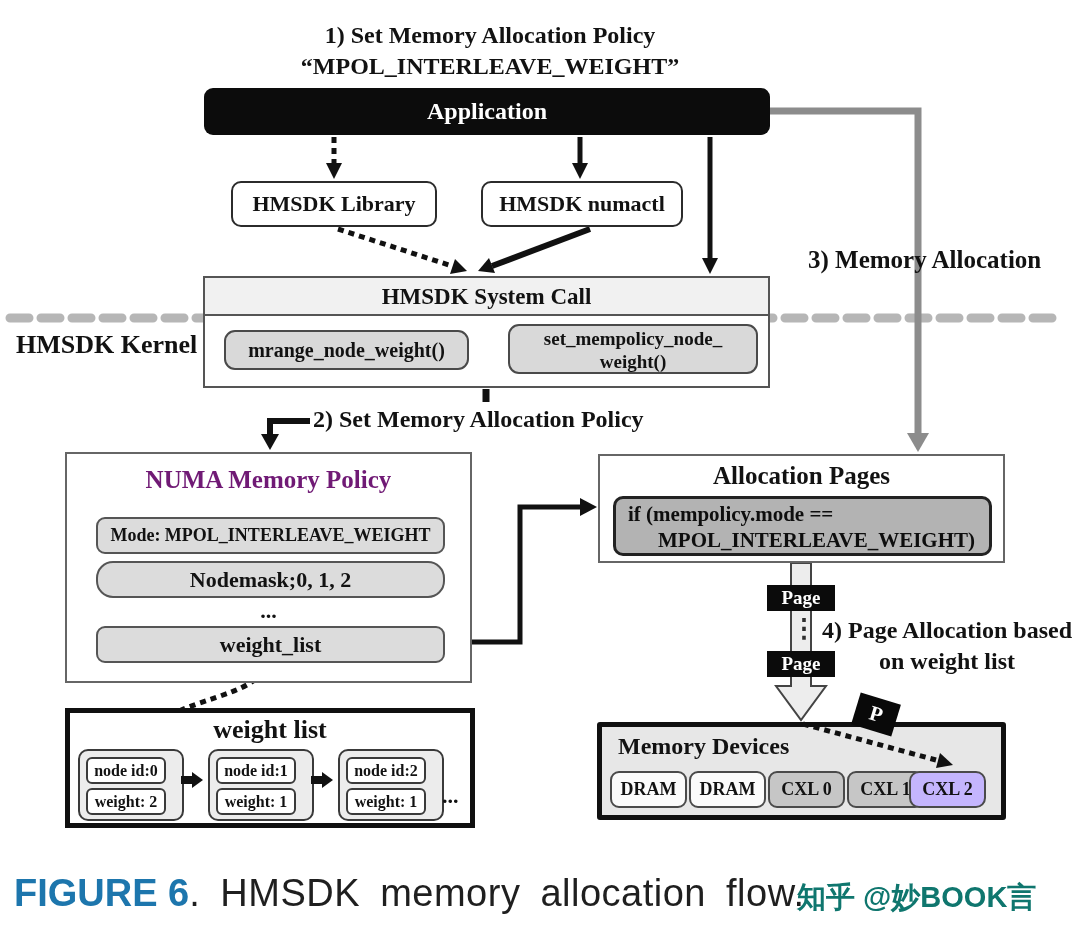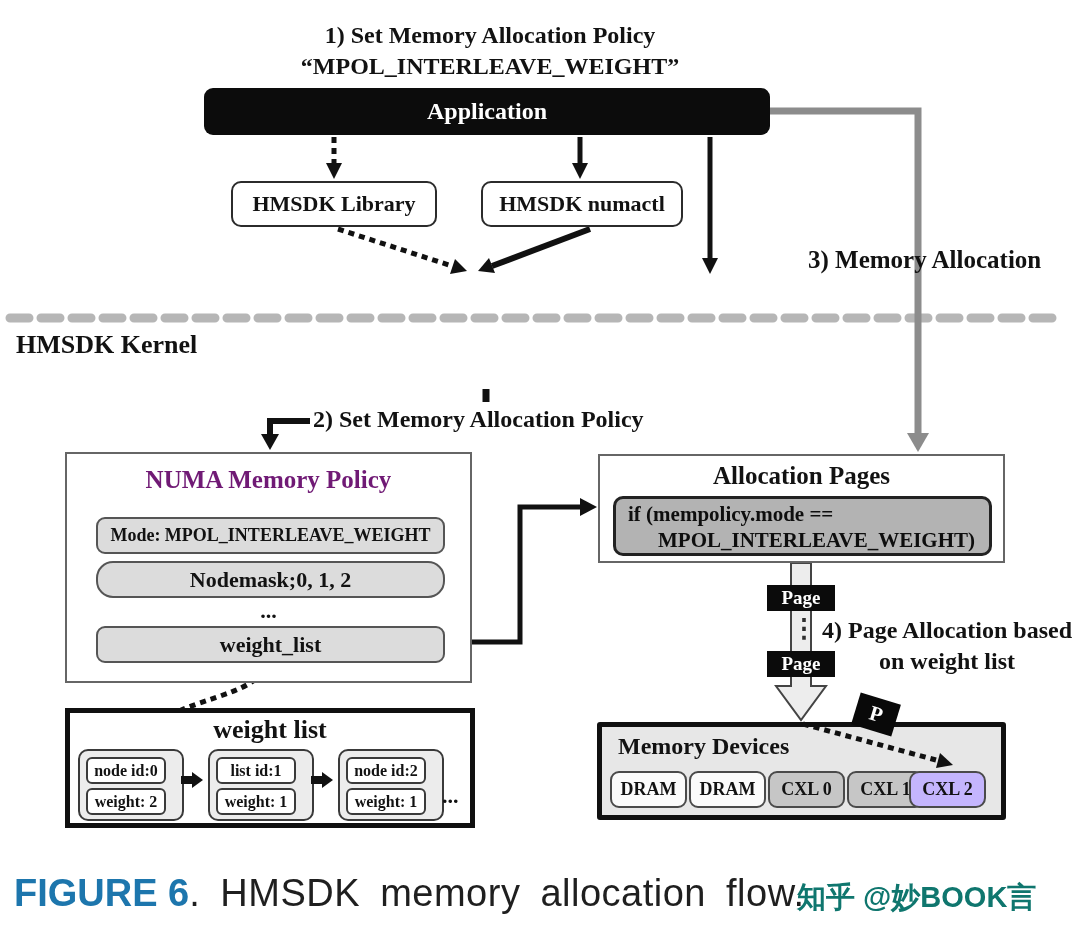--- a/index.html
+++ b/index.html
@@ -167,20 +167,28 @@
   <div class="step1-title">
     <div>1) Set Memory Allocation Policy</div>
     <div>“MPOL_INTERLEAVE_WEIGHT”</div>
   </div>
 
   <div class="app-box">Application</div>
 
   <div class="rbox lib">HMSDK Library</div>
   <div class="rbox num">HMSDK numactl</div>
 
+  <div class="syscall">
+    <div class="syscall-header">HMSDK System Call</div>
+    <div class="fnbox fn1">mrange_node_weight()</div>
+    <div class="fnbox fn2">
+      <div>set_mempolicy_node_</div>
+      <div>weight()</div>
+    </div>
+  </div>
 
   <div class="kernel-label">HMSDK Kernel</div>
   <div class="step2-label">2) Set Memory Allocation Policy</div>
   <div class="step3-label">3) Memory Allocation</div>
 
   <div class="numa">
     <div class="numa-title">NUMA Memory Policy</div>
     <div class="pillbox mode-box">Mode: MPOL_INTERLEAVE_WEIGHT</div>
     <div class="pillbox nodemask-box">Nodemask;0, 1, 2</div>
     <div class="numa-dots">...</div>
@@ -213,21 +221,21 @@
   </div>
   <div class="p-box">P</div>
 
   <div class="wl">
     <div class="wl-title">weight list</div>
     <div class="wl-card wl-card-0">
       <div class="wl-inner wl-id">node id:0</div>
       <div class="wl-inner wl-wt">weight: 2</div>
     </div>
     <div class="wl-card wl-card-1">
-      <div class="wl-inner wl-id">list id:1</div>
+      <div class="wl-inner wl-id">node id:1</div>
       <div class="wl-inner wl-wt">weight: 1</div>
     </div>
     <div class="wl-card wl-card-2">
       <div class="wl-inner wl-id">node id:2</div>
       <div class="wl-inner wl-wt">weight: 1</div>
     </div>
     <div class="wl-dots">...</div>
   </div>
 
   <svg class="layer over" viewBox="0 0 1083 939">

